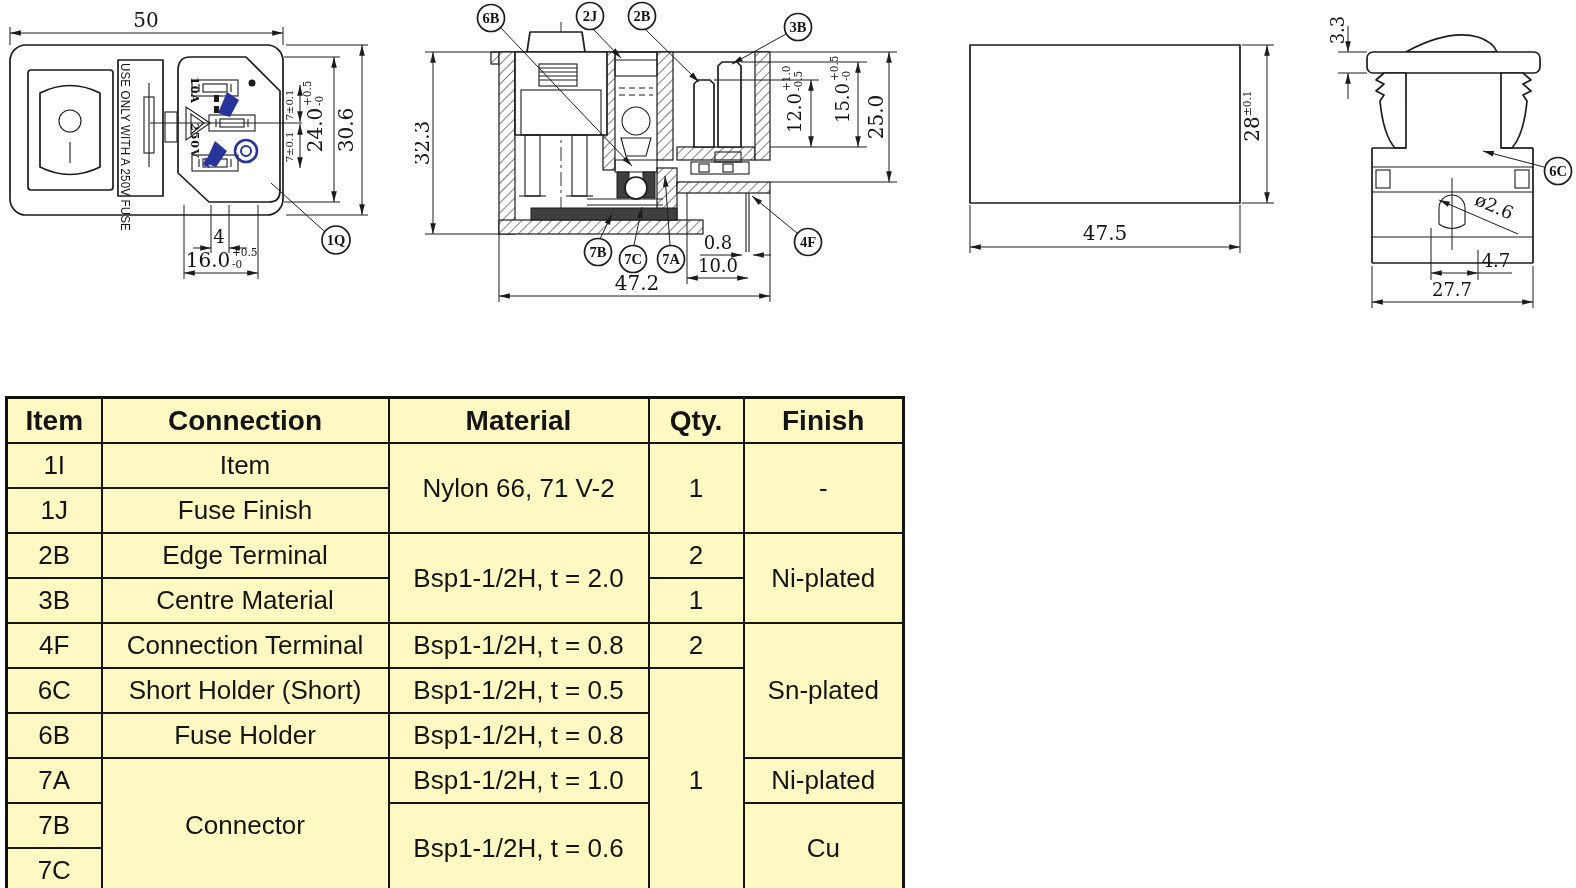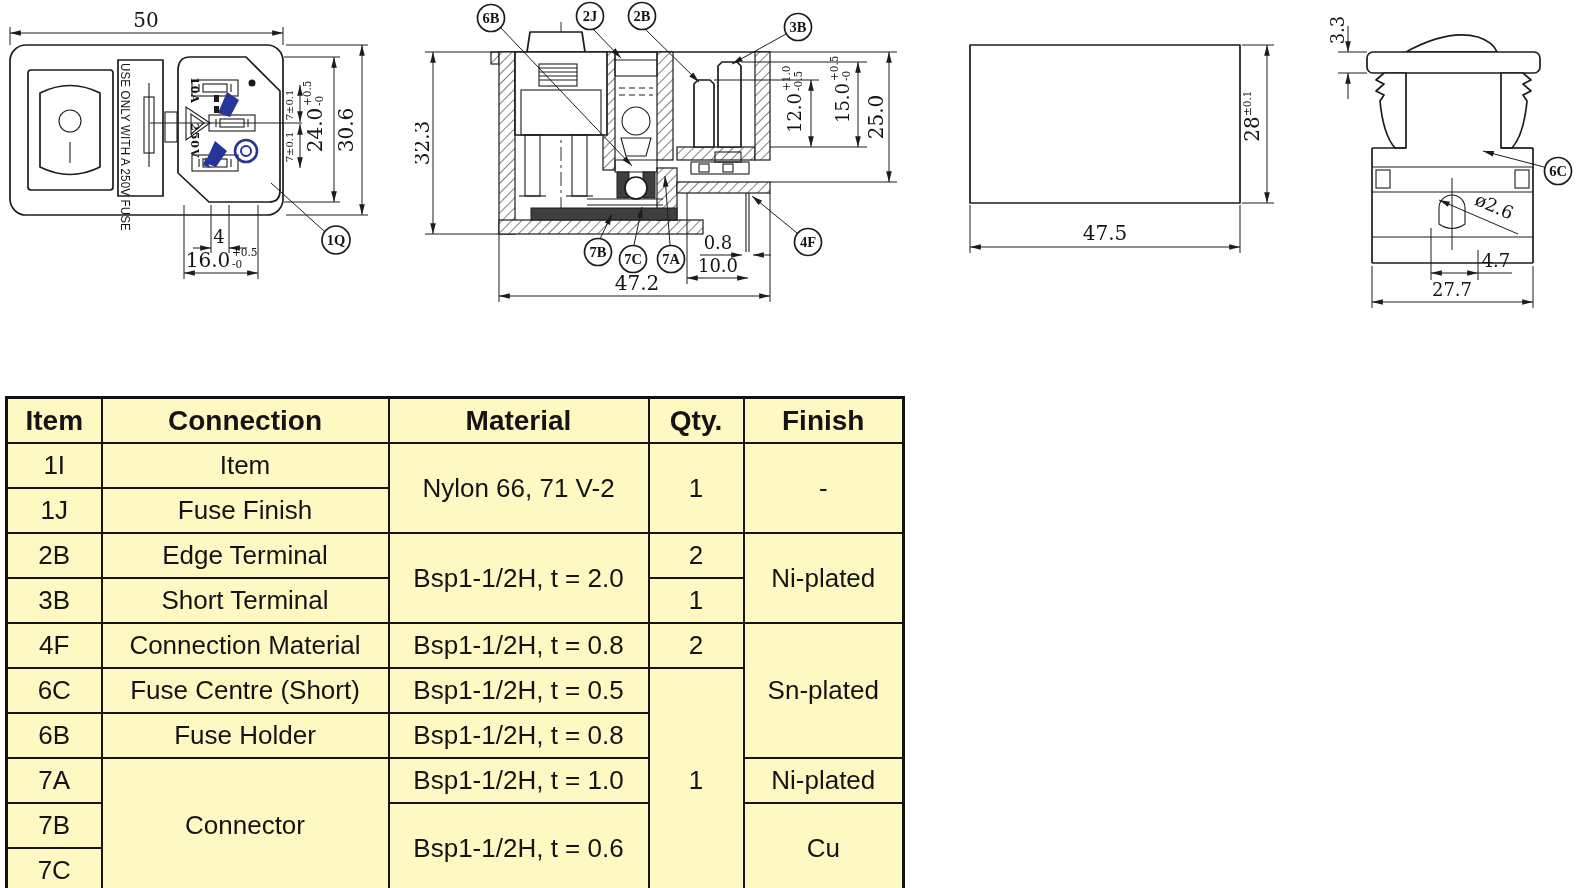--- a/index.html
+++ b/index.html
@@ -435,33 +435,33 @@
       </tr>
       <tr>
         <td>2B</td>
         <td>Edge Terminal</td>
         <td rowspan="2">Bsp1-1/2H, t = 2.0</td>
         <td>2</td>
         <td rowspan="2">Ni-plated</td>
       </tr>
       <tr>
         <td>3B</td>
-        <td>Short Terminal</td>
+        <td>Centre Material</td>
         <td>1</td>
       </tr>
       <tr>
         <td>4F</td>
-        <td>Connection Material</td>
+        <td>Connection Terminal</td>
         <td>Bsp1-1/2H, t = 0.8</td>
         <td>2</td>
         <td rowspan="3">Sn-plated</td>
       </tr>
       <tr>
         <td>6C</td>
-        <td>Fuse Centre (Short)</td>
+        <td>Short Holder (Short)</td>
         <td>Bsp1-1/2H, t = 0.5</td>
         <td rowspan="5">1</td>
       </tr>
       <tr>
         <td>6B</td>
         <td>Fuse Holder</td>
         <td>Bsp1-1/2H, t = 0.8</td>
       </tr>
       <tr>
         <td>7A</td>

